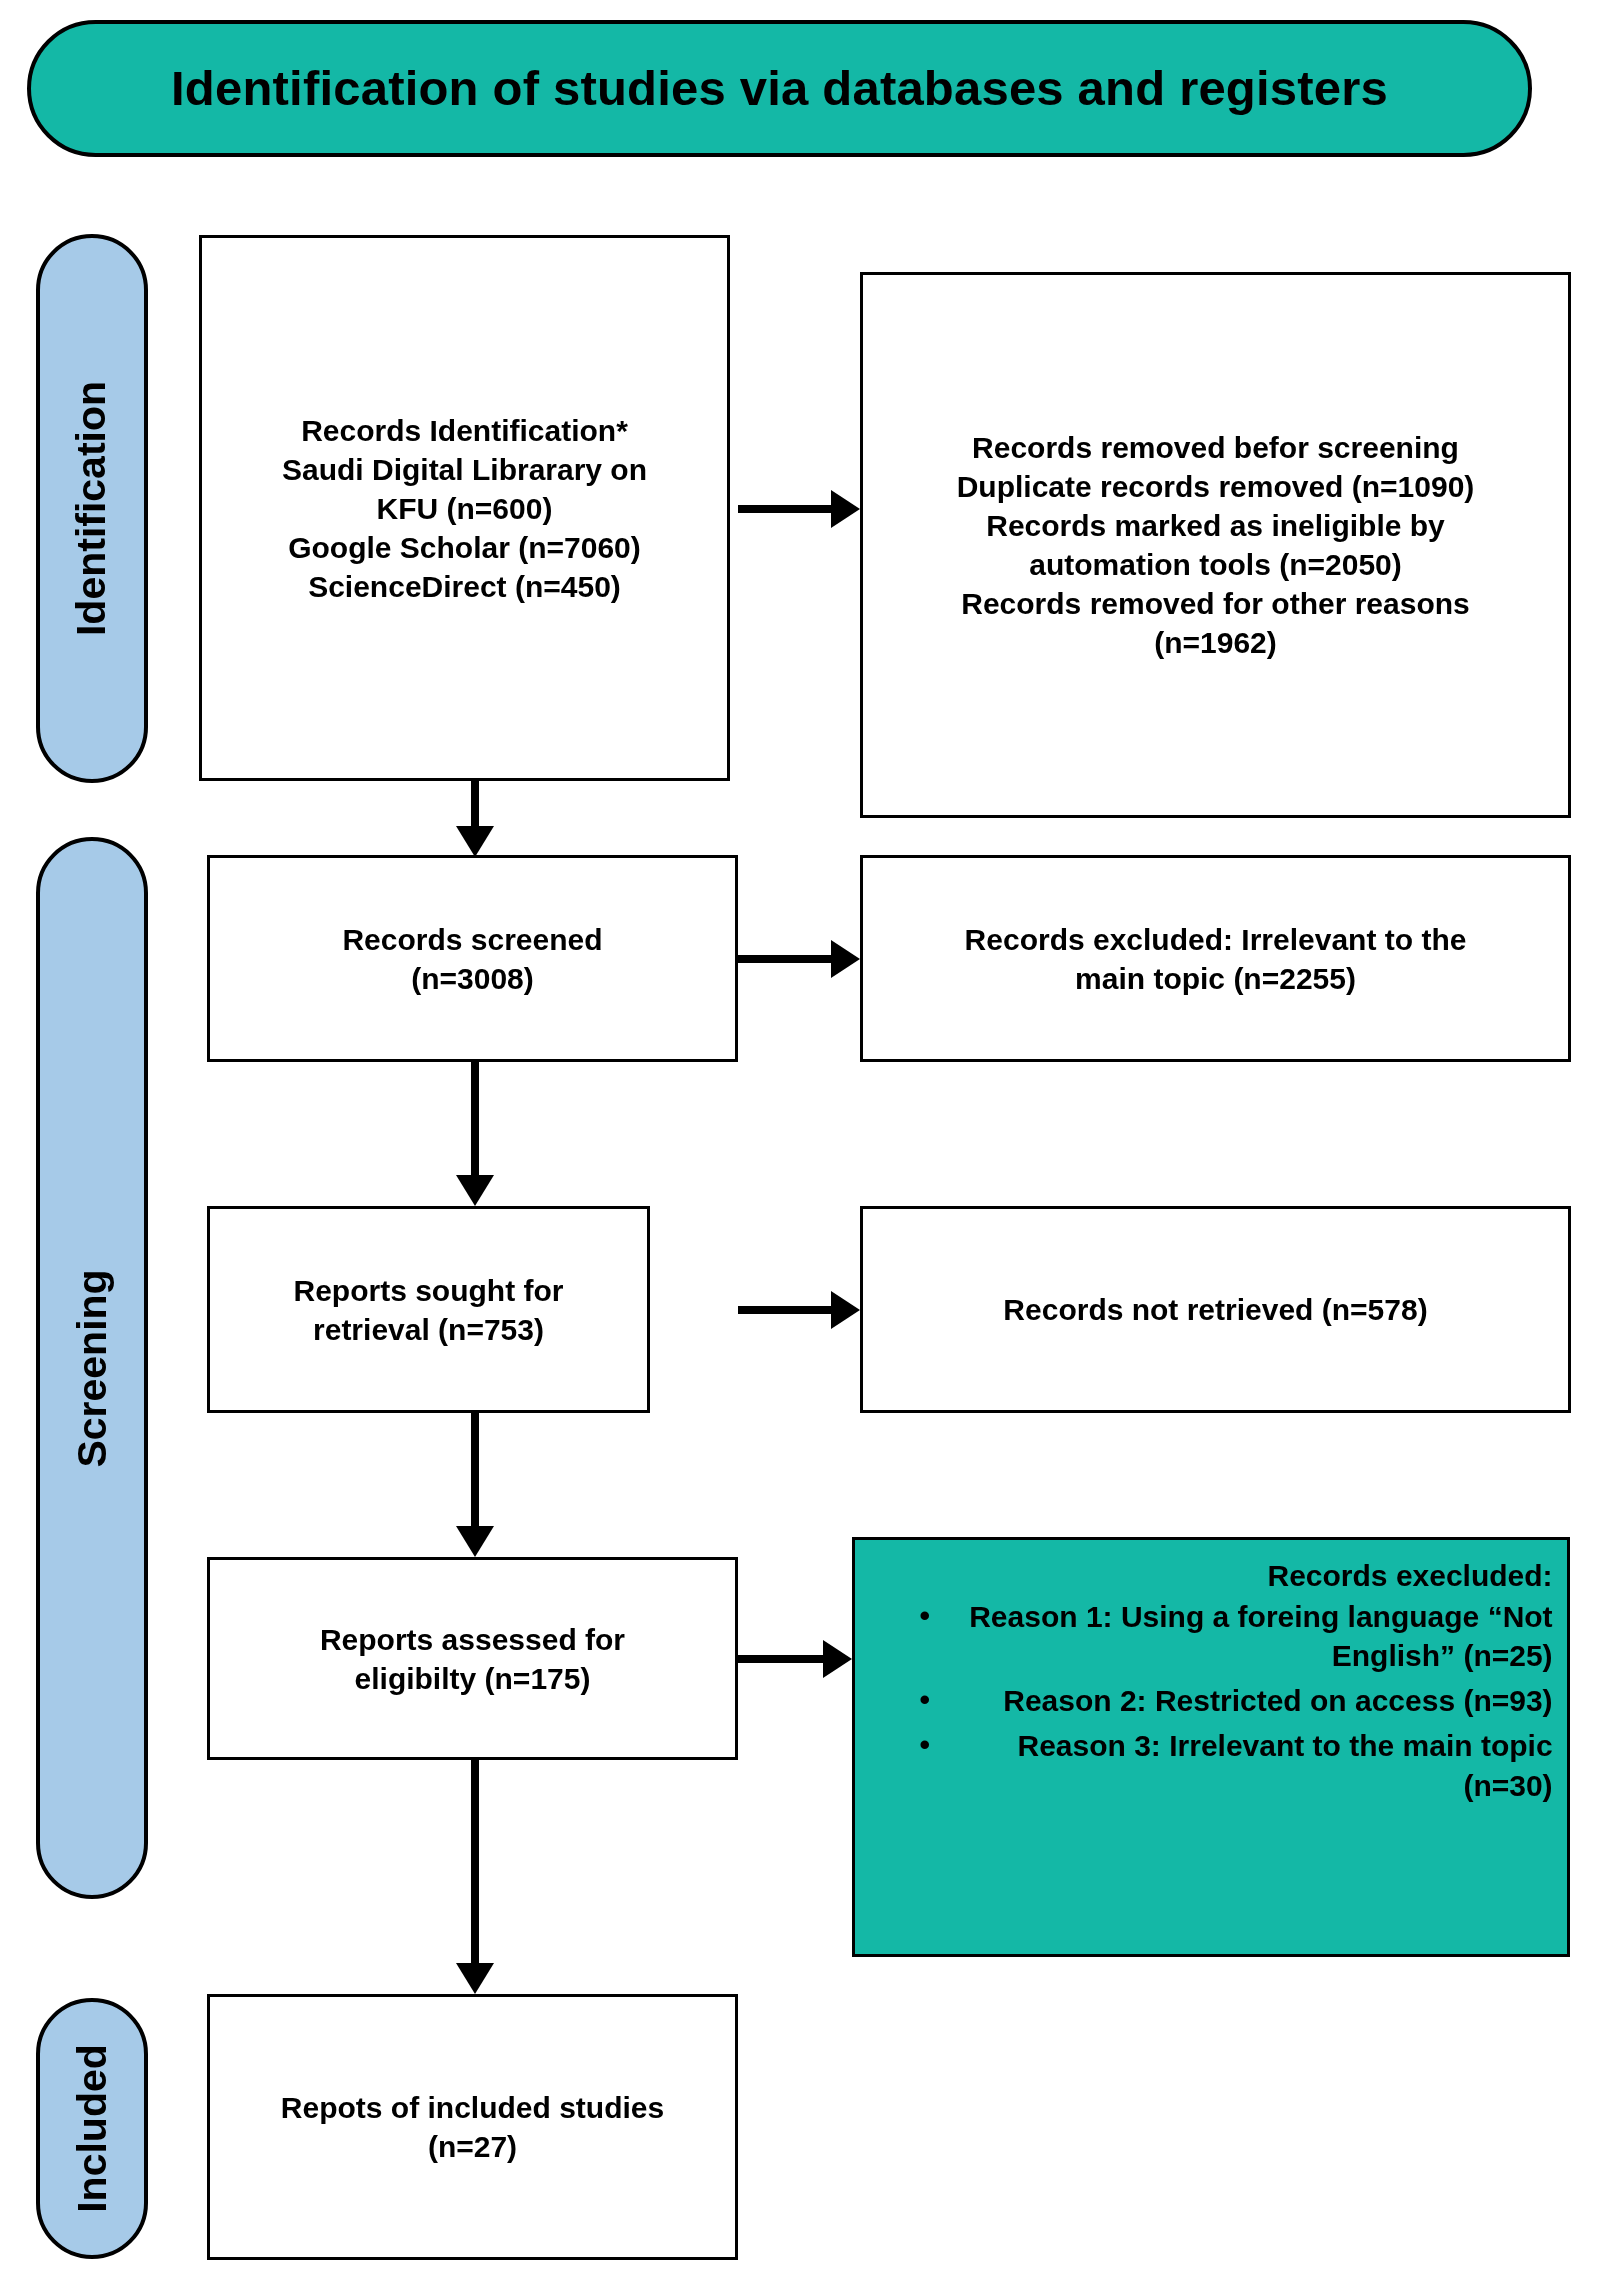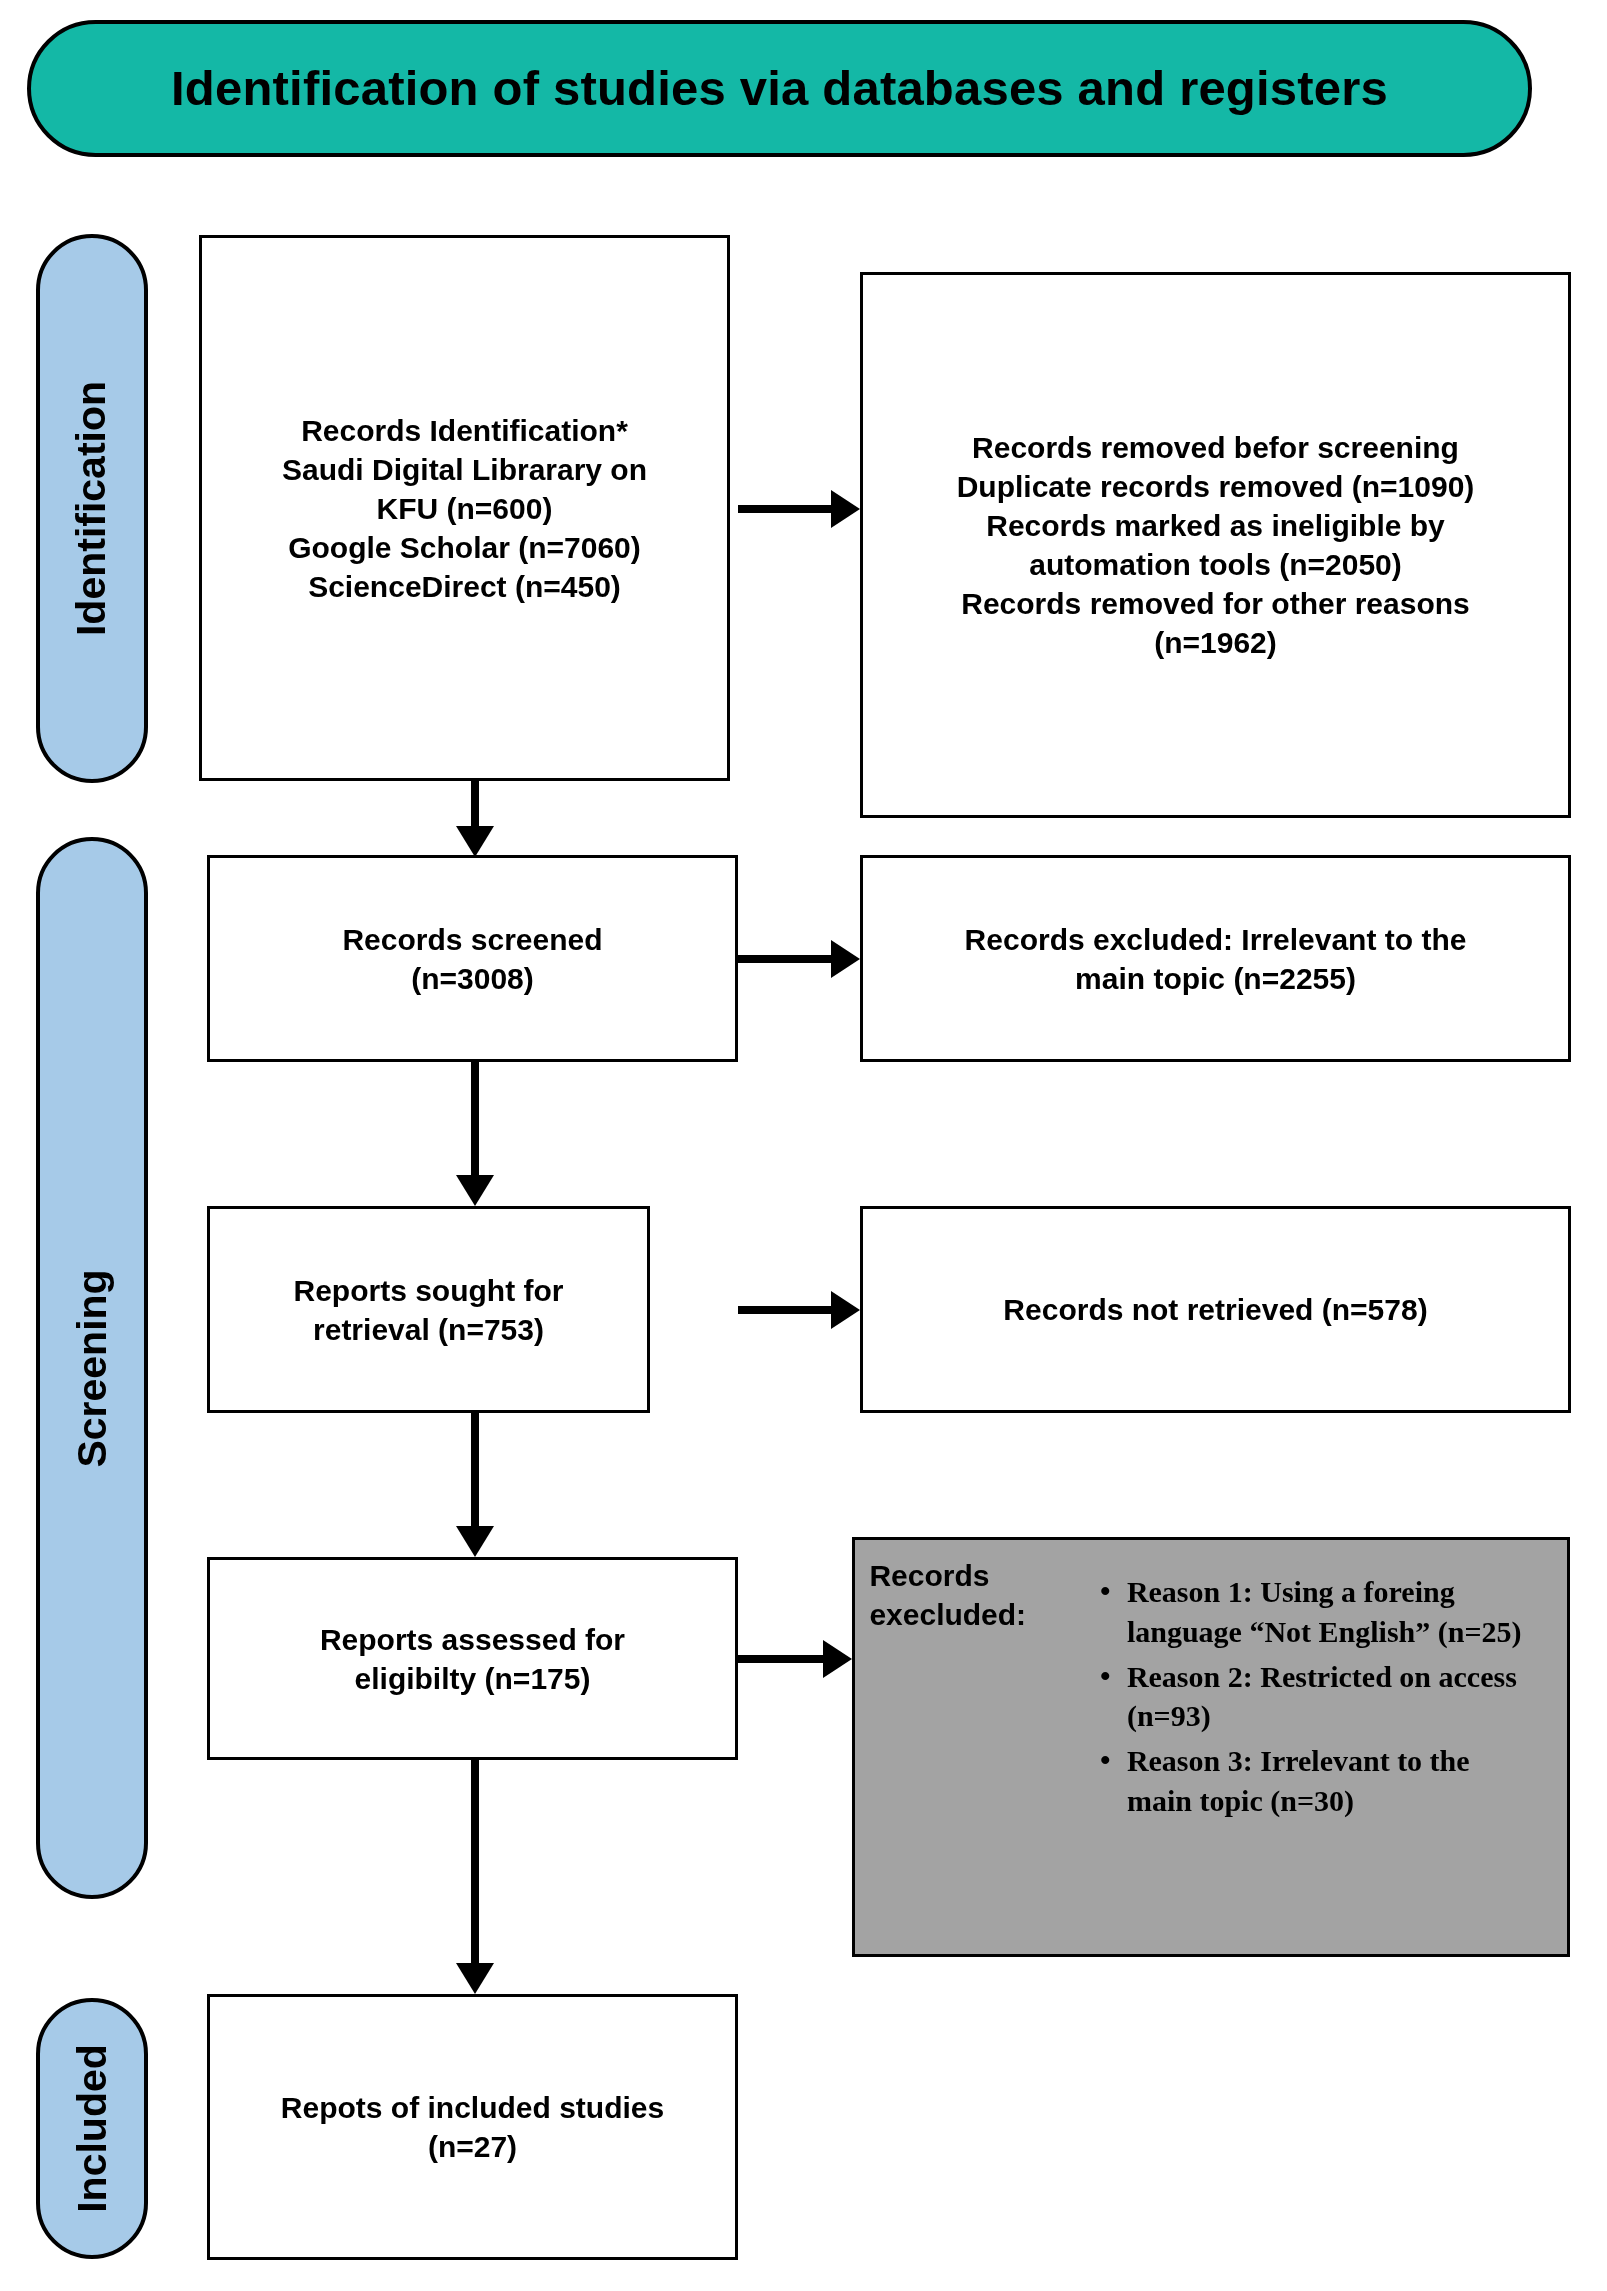--- a/index.html
+++ b/index.html
@@ -79,40 +79,40 @@
     color: #000000;
     text-align: center;
     line-height: 1.30;
     padding: 0 12.6px;
     white-space: pre-line;
   }
 
   
   .bullet-box {
     position: absolute;
-    background: #a3a3a3;
+    background: #14b8a6;
     border: 3.6px solid #000000;
     box-sizing: border-box;
     display: flex;
-    flex-direction: row;
+    flex-direction: column;
     justify-content: flex-start;
     padding: 16px 14.4px 9px 14.4px;
+    text-align: right;
   }
   .bullet-heading {
     font-size: 30px;
     font-weight: bold;
     color: #000000;
     line-height: 1.3;
     margin: 0 0 1.8px 0;
   }
   .bullet-list {
-    margin: 16px;
+    margin: 0;
     padding: 0 0 0 50px;
     list-style: none;
-    font-family: Liberation Serif, serif;
   }
   .bullet-item {
     font-size: 30px;
     font-weight: bold;
     color: #000000;
     line-height: 1.32;
     margin: 0 0 5.4px 0;
     position: relative;
     padding-left: 27px;
   }

